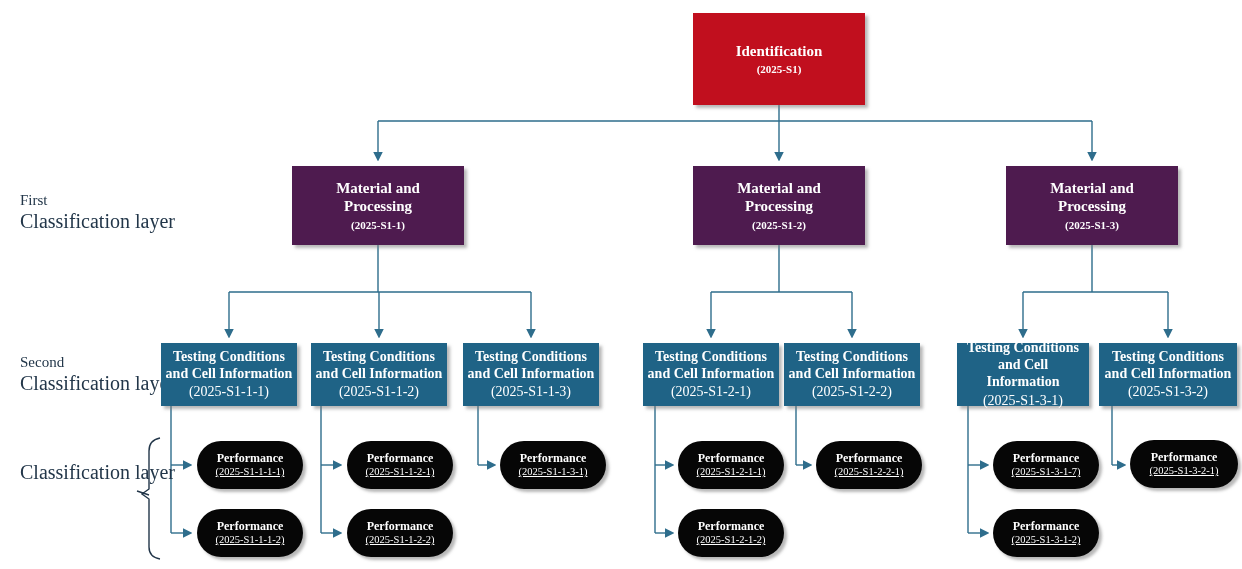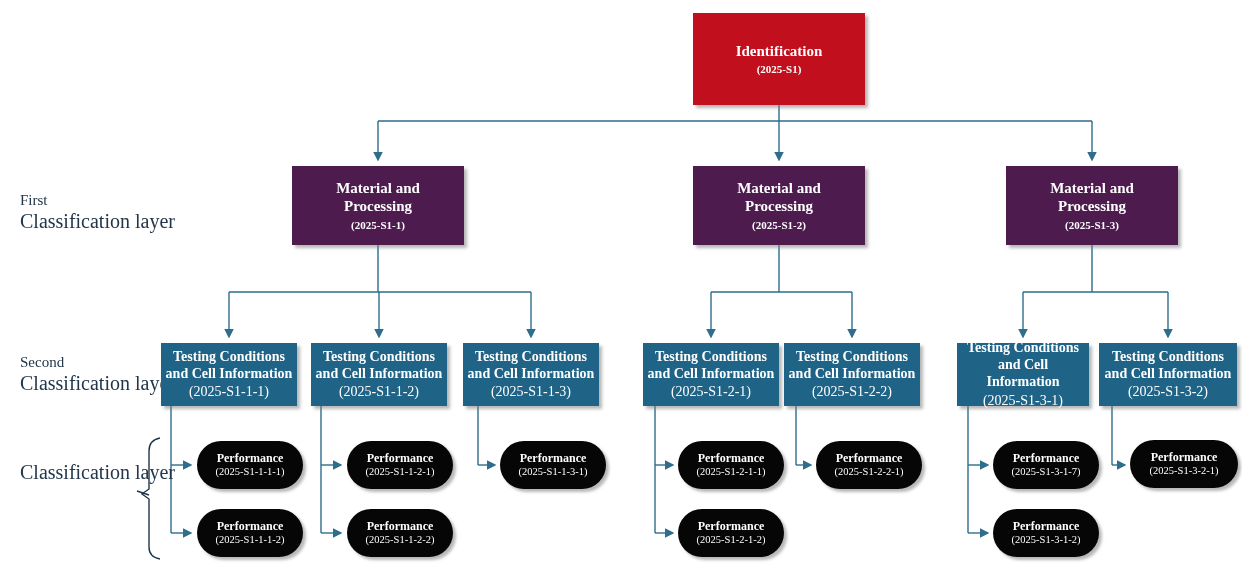--- a/index.html
+++ b/index.html
@@ -20,21 +20,21 @@
   .node .code{line-height:1.3;}
   .red{background:var(--red,#C10F1E);}
   .purple{background:var(--purple,#4E1B4F);}
   .teal{background:var(--teal,#1F6386);}
   .black{background:var(--black,#060606);border-radius:24px;}
   .red .title,.purple .title{font-size:15px;}
   .red .code,.purple .code{font-size:11px;font-weight:bold;margin-top:2px;}
   .teal .title{font-size:14px;}
   .teal .code{font-size:14px;margin-top:1px;}
   .black .title{font-size:12px;}
-  .black .code{font-size:10.5px;}
+  .black .code{font-size:10.5px;text-decoration:underline;}
   .layer-label{position:absolute;color:var(--label_text,#223649);}
   .layer-label .l1{font-size:15px;line-height:1.15;}
   .layer-label .l2{font-size:20px;line-height:1.2;}
 </style>
 </head>
 <body>
 
 <div id="canvas">
 
   <svg id="connectors" viewBox="0 0 1242 569" xmlns="http://www.w3.org/2000/svg">

